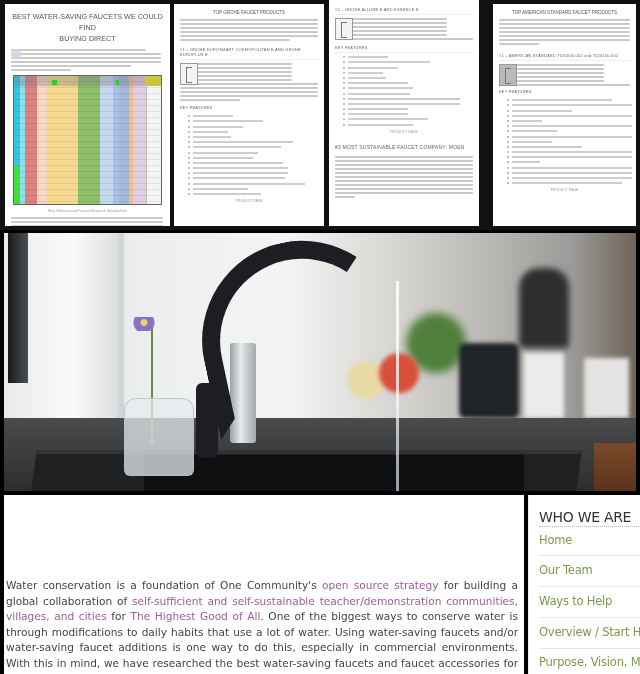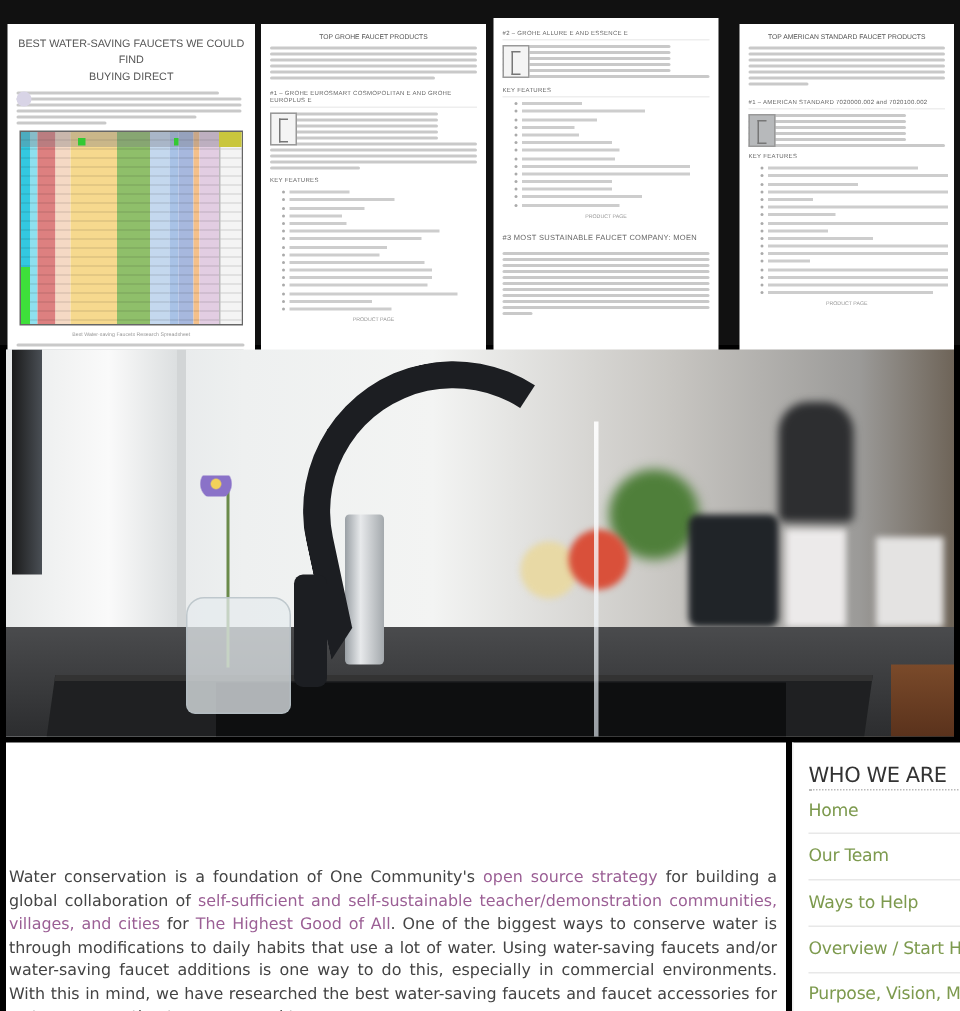--- a/index.html
+++ b/index.html
@@ -1,21 +1,21 @@
 <!DOCTYPE html>
 <html><head>
 <meta charset="utf-8">
 <style>
   * { box-sizing: border-box; margin: 0; padding: 0; }
   html, body { width: 640px; height: 674px; overflow: hidden; background: #000; }
   body { position: relative; font-family: "Liberation Sans", sans-serif; }
 
   
   .collage { position: absolute; left: 0; top: 0; width: 640px; height: 230px; background: #111; }
-  .doc { position: absolute; background: #fff; overflow: hidden; padding: 4px 6px; color: #888; margin-top: 12px; }
+  .doc { position: absolute; background: #fff; overflow: hidden; padding: 4px 6px; color: #888; }
   .doc h3 { font-weight: normal; text-align: center; color: #555; }
   .line { height: 2px; background: #c9c9c9; margin: 2px 0; border-radius: 1px; }
   .bullet { display: flex; align-items: center; gap: 3px; margin: 3.2px 0 3.2px 8px; }
   .bullet .dot { width: 2px; height: 2px; background: #aaa; border-radius: 50%; flex: none; }
   .bullet .bl { height: 2px; background: #cdcdcd; flex: none; }
   .sec { font-size: 4px; color: #666; margin: 6px 0 3px; border-bottom: 1px solid #eee; padding-bottom: 2px; letter-spacing: 0.2px; }
   .tiny { font-size: 3.5px; color: #999; text-align: center; margin-top: 4px; }
   .thumb { float: left; width: 18px; height: 22px; border: 1px solid #999; margin: 0 4px 2px 0; background: #f4f4f4; position: relative; }
   .thumb::after { content: ""; position: absolute; left: 5px; top: 3px; width: 5px; height: 14px; border: 1px solid #777; border-right: none; }
 

